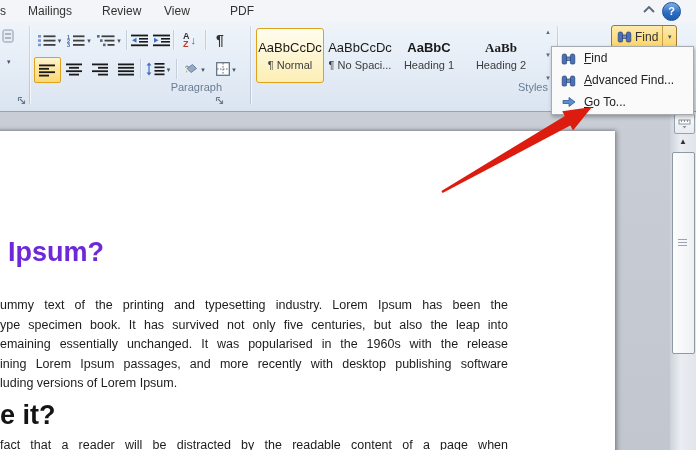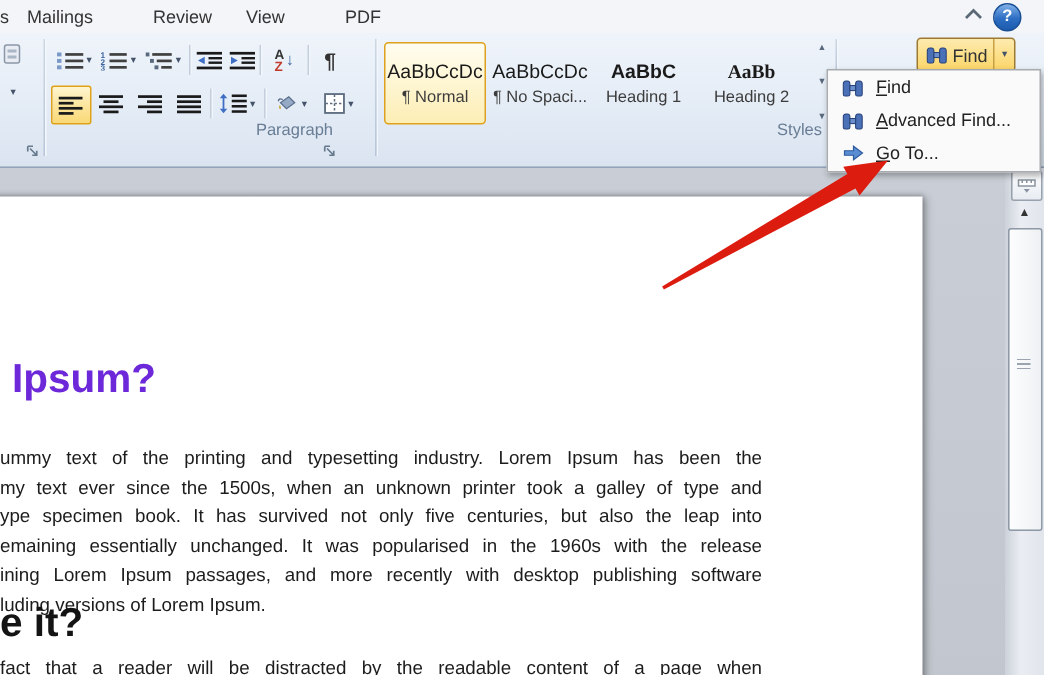--- a/index.html
+++ b/index.html
@@ -87,21 +87,21 @@
   .arrowsvg{position:absolute;left:0;top:0;z-index:60;pointer-events:none;}
   svg{display:block;}
 </style>
 </head>
 <body>
 
 <div id="app">
 
   <div class="tabrow">
     <span class="tab" style="left:0px">s</span>
-    <span class="tab" style="left:18px">Mailings</span>
+    <span class="tab" style="left:28px">Mailings</span>
     <span class="tab" style="left:102px">Review</span>
     <span class="tab" style="left:164px">View</span>
     <span class="tab" style="left:230px">PDF</span>
     <span class="chev">
       <svg width="14" height="12">
           <polyline points="2,8 7,3 12,8" fill="none" stroke="#5a6878" stroke-width="1.8"></polyline>
         </svg>
     </span>
     <span class="helpbtn">?</span>
   </div>
@@ -300,21 +300,20 @@
         </span>
     </div>
   </div>
 
   <div class="canvas"></div>
   <div class="page"></div>
 
   <div class="doc h1frag">Ipsum?</div>
   <div class="doc bodyblock">
     <div class="dline j">ummy text of the printing and typesetting industry. Lorem Ipsum has been the</div>
-    <div class="dline j">my text ever since the 1500s, when an unknown printer took a galley of type and</div>
     <div class="dline j">ype specimen book. It has survived not only five centuries, but also the leap into</div>
     <div class="dline j">emaining essentially unchanged. It was popularised in the 1960s with the release</div>
     <div class="dline j">ining Lorem Ipsum passages, and more recently with desktop publishing software</div>
     <div class="dline">luding versions of Lorem Ipsum.</div>
   </div>
   <div class="doc h2frag">e it?</div>
   <div class="doc lastline dline j">fact that a reader will be distracted by the readable content of a page when</div>
 
   <div class="sbtrack"></div>
   <div class="rulerbtn">

